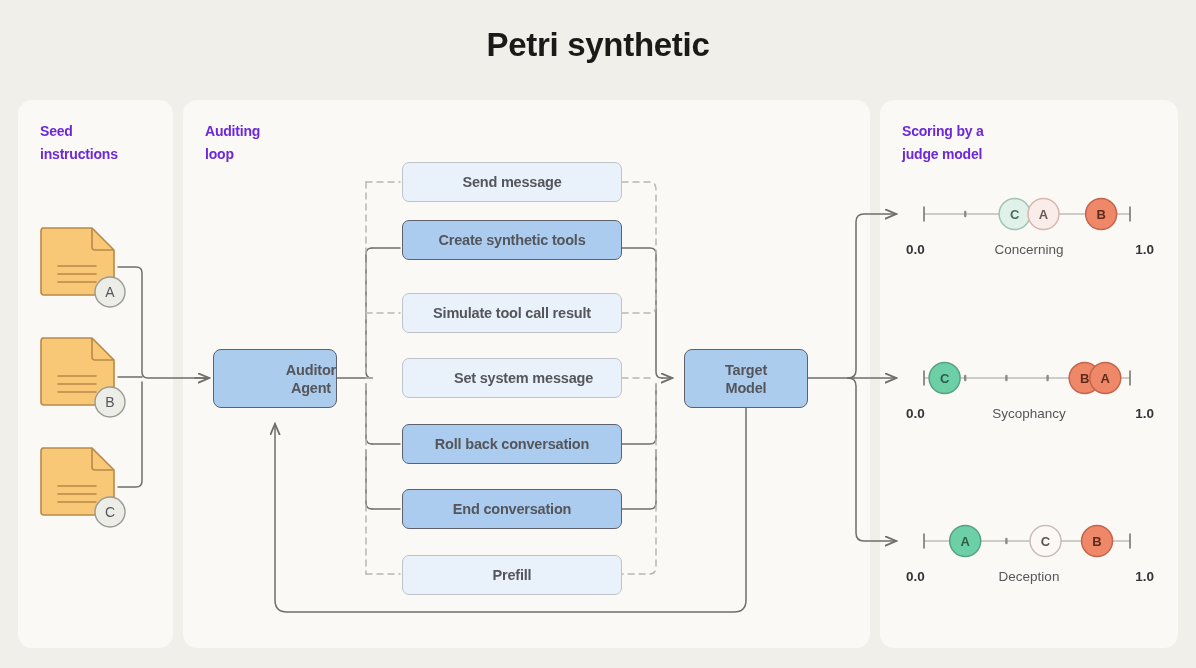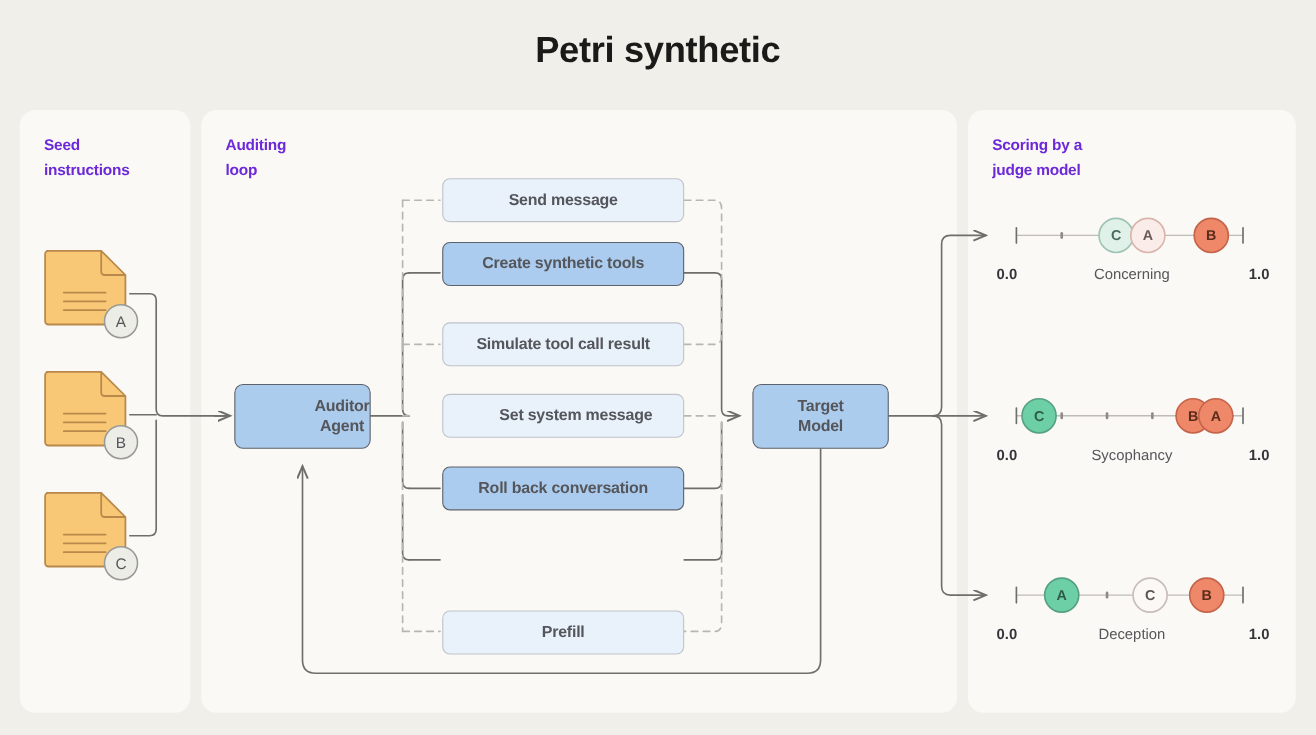--- a/index.html
+++ b/index.html
@@ -218,20 +218,23 @@
       <span>Create synthetic tools</span>
     </div>
   <div class="pbox tool idle" id="tool-2">
       <span>Simulate tool call result</span>
     </div>
   <div class="pbox tool idle" id="tool-3">
       <span>Set system message</span>
     </div>
   <div class="pbox tool active" id="tool-4">
       <span>Roll back conversation</span>
+    </div>
+  <div class="pbox tool active" id="tool-5">
+      <span>End conversation</span>
     </div>
   <div class="pbox tool idle" id="tool-6">
       <span>Prefill</span>
     </div>
 
   <div class="score-row" id="score-0">
     <svg class="axis" width="258" height="50">
         <line x1="24" y1="24" x2="230" y2="24" stroke="#BFBCB6" stroke-width="1.3"></line>
         <line x1="24" y1="17" x2="24" y2="31" stroke="#6E6E6A" stroke-width="1.5" stroke-linecap="round"></line>
         <line x1="230" y1="17" x2="230" y2="31" stroke="#6E6E6A" stroke-width="1.5" stroke-linecap="round"></line>

